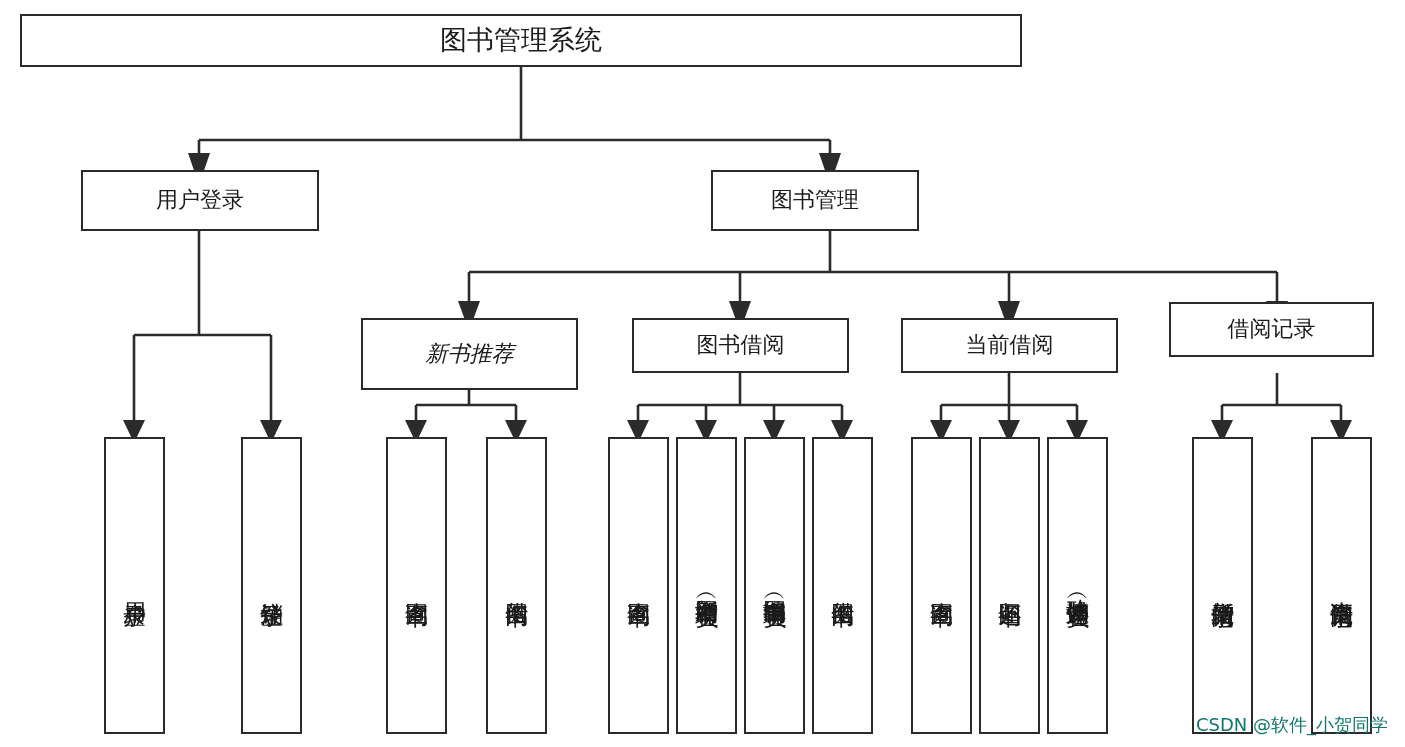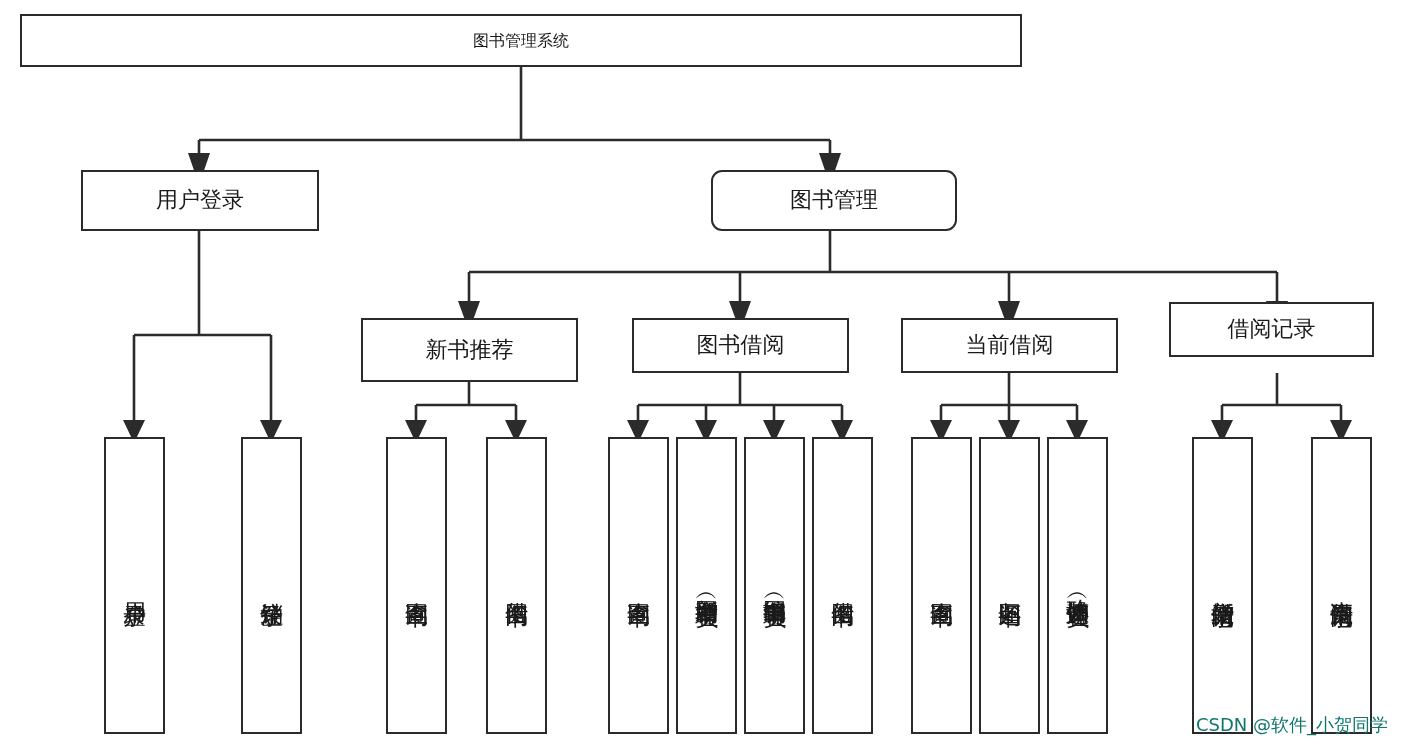--- a/index.html
+++ b/index.html
@@ -38,21 +38,21 @@
     color: #1a1a1a;
     text-align: center;
     line-height: 1.12;
     white-space: nowrap;
     letter-spacing: 0px;
   }
   .node.horizontal .label {
     font-size: 22px;
   }
   .node.root .label {
-    font-size: 16px;
+    font-size: 27px;
   }
   .node.vertical {
     align-items: center;
     justify-content: center;
   }
   .node.vertical .label {
     writing-mode: vertical-rl;
     text-orientation: upright;
     font-size: 23px;
     line-height: 1.02;
@@ -151,25 +151,25 @@
   </svg>
 
   <div class="node root horizontal" style="left:20px; top:14px; width:1002px; height:53px;">
     <span class="label">图书管理系统</span>
   </div>
 
   <div class="node horizontal" style="left:81px; top:170px; width:238px; height:61px;">
     <span class="label">用户登录</span>
   </div>
 
-  <div class="node horizontal" style="left:711px; top:170px; width:246px; height:61px;border-radius:11px;">
+  <div class="node horizontal" style="left:711px; top:170px; width:208px; height:61px;">
     <span class="label">图书管理</span>
   </div>
 
-  <div class="node horizontal" style="left:361px; top:318px; width:217px; height:64px;">
+  <div class="node horizontal" style="left:361px; top:318px; width:217px; height:72px;font-style:italic;">
     <span class="label">新书推荐</span>
   </div>
 
   <div class="node horizontal" style="left:901px; top:318px; width:217px; height:55px;">
     <span class="label">当前借阅</span>
   </div>
 
   <div class="node horizontal" style="left:632px; top:318px; width:217px; height:55px;">
     <span class="label">图书借阅</span>
   </div>

